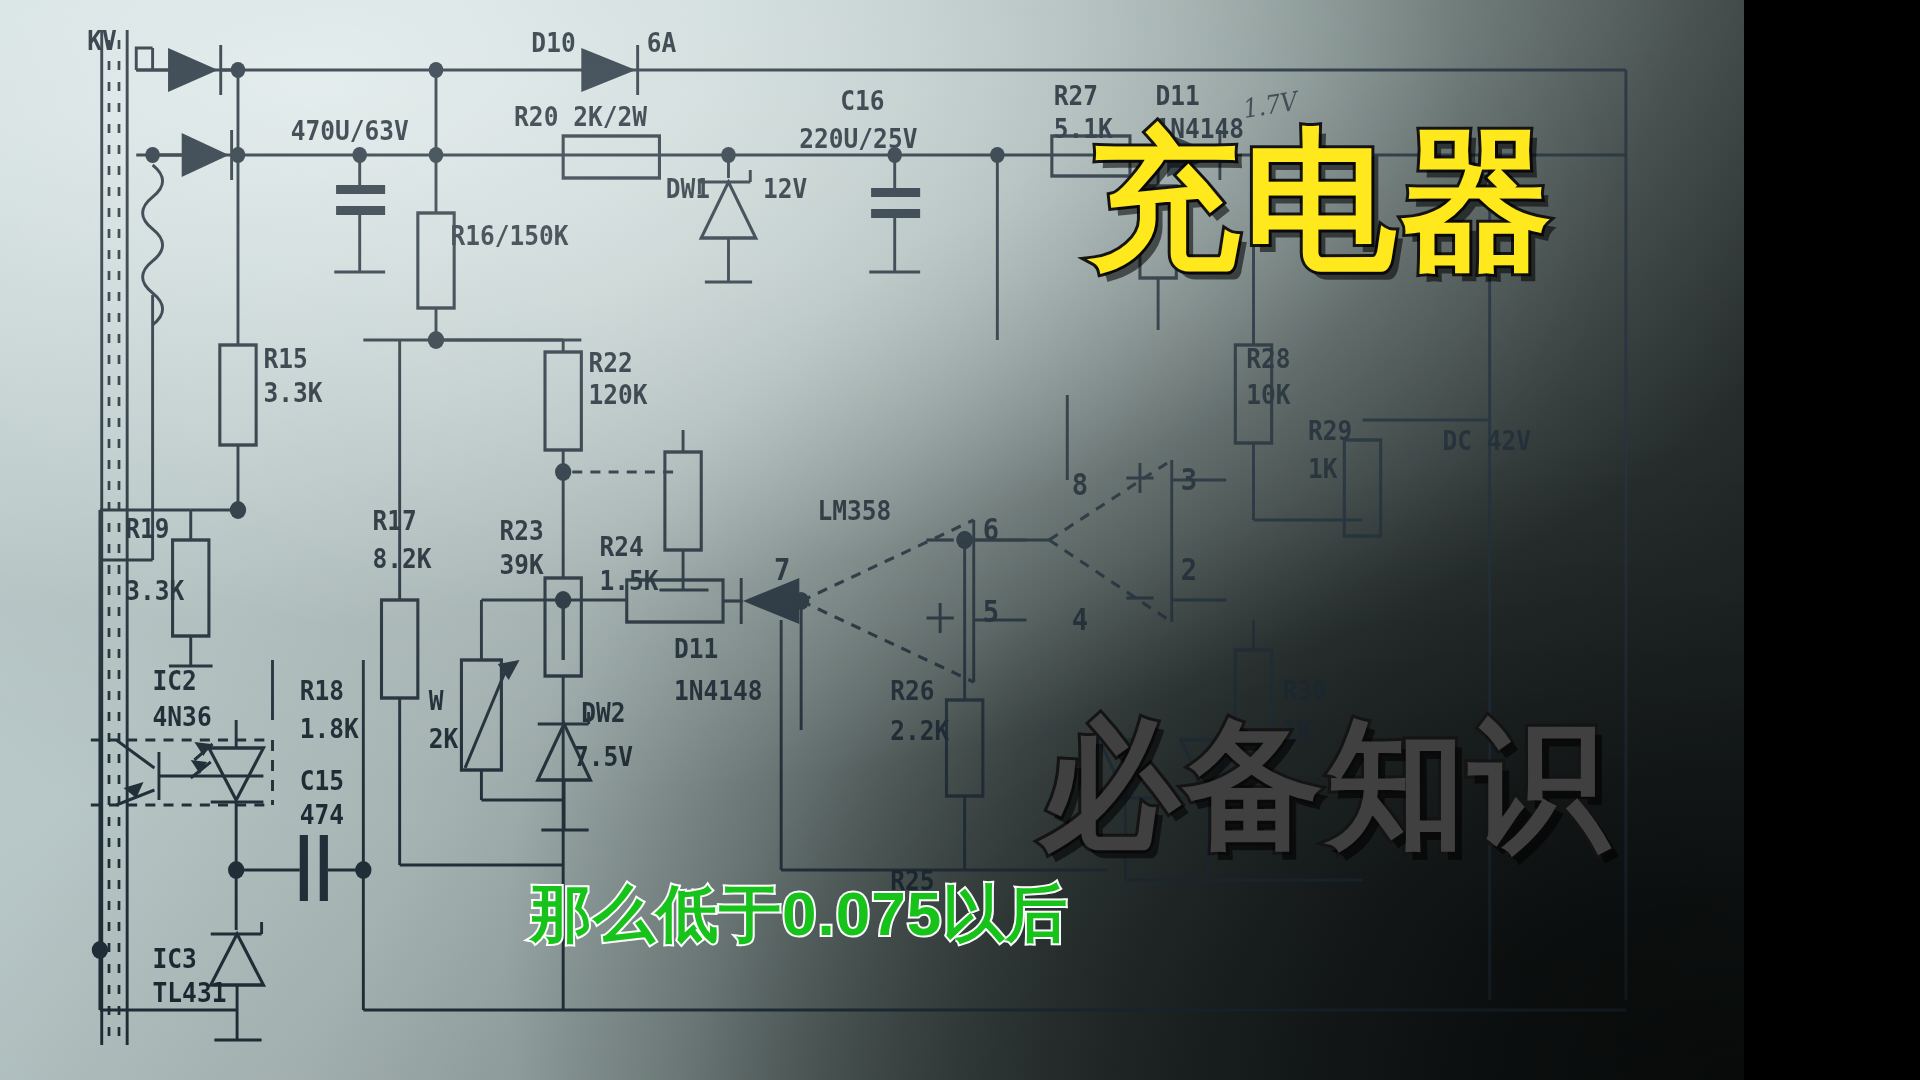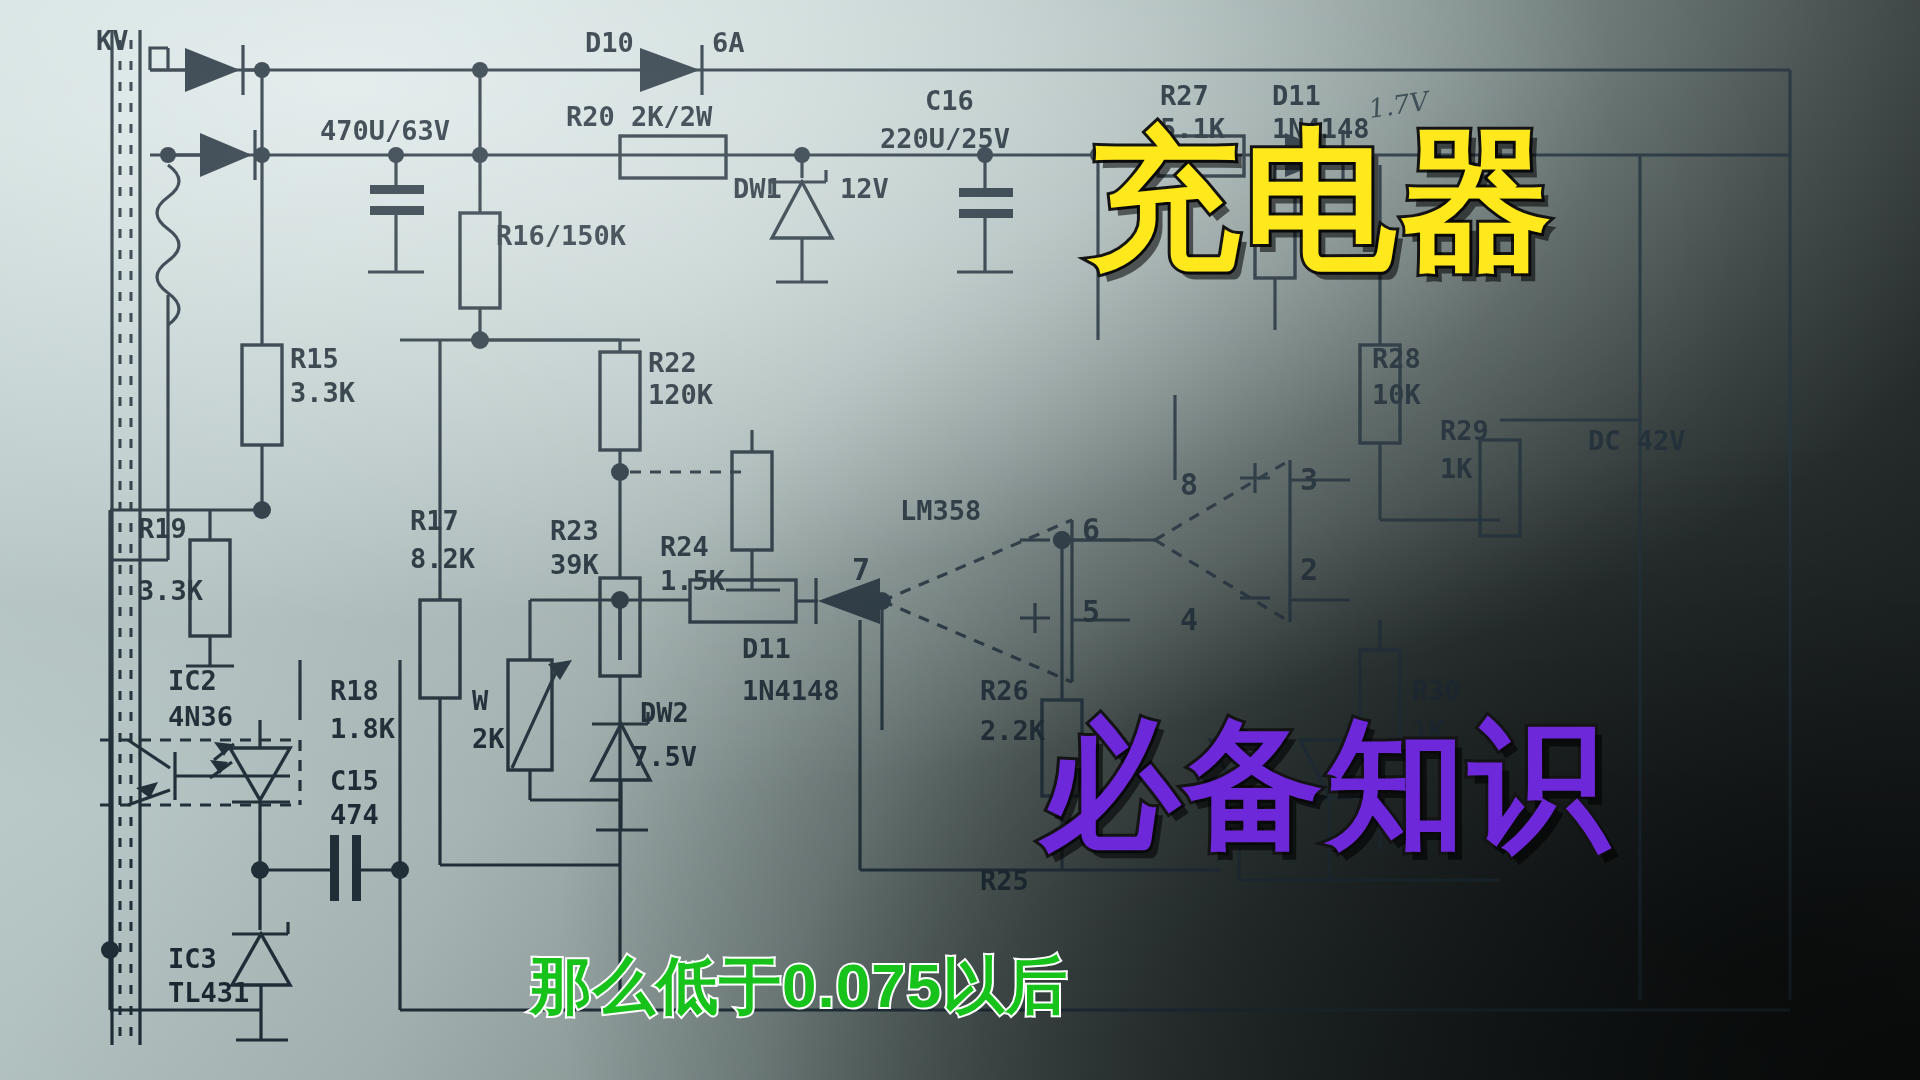--- a/index.html
+++ b/index.html
@@ -1,18 +1,18 @@
 <!DOCTYPE html>
 <html><head>
 <meta charset="utf-8">
 <style>
   html, body { margin:0; padding:0; background:#000; }
   body { font-family:"Liberation Sans", sans-serif; }
   #stage {
-    position:relative; width:1920px; height:1080px; overflow:hidden;
+    position:relative; width:1744px; height:1080px; overflow:hidden;
     background:#b9c4c2;
   }
   
   #photo {
     position:absolute; inset:0;
     background:
       radial-gradient(120% 90% at 18% 8%, rgba(226,236,236,0.95) 0%, rgba(206,220,219,0.7) 28%, rgba(150,166,164,0.25) 55%, rgba(0,0,0,0) 75%),
       radial-gradient(90% 120% at 92% 88%, rgba(18,22,22,0.92) 0%, rgba(30,38,38,0.75) 30%, rgba(0,0,0,0) 70%),
       linear-gradient(112deg, #cfe0e0 0%, #c6d6d6 18%, #b3c2c1 34%, #8e9e9c 50%, #5f6d6b 64%, #333c3b 78%, #14191a 92%, #090c0c 100%);
   }
@@ -39,27 +39,27 @@
   }
   #t-white {
     left:1355px; top:370px; font-size:150px; letter-spacing:4px;
     color:#FFFFFF;
     -webkit-text-stroke:6px #141414;
     paint-order: stroke fill;
     text-shadow: 7px 8px 0 rgba(0,0,0,0.55);
   }
   #t-red {
     left:1040px; top:718px; font-size:140px; letter-spacing:3px;
-    color:#6d28d9;
+    color:#404040;
     -webkit-text-stroke:6px #141414;
     paint-order: stroke fill;
     text-shadow: 7px 8px 0 rgba(0,0,0,0.55);
   }
   #t-sub {
-    left:530px; top:957px; font-size:62px; letter-spacing:1px;
+    left:530px; top:885px; font-size:62px; letter-spacing:1px;
     color:#17C21A;
     -webkit-text-stroke:4px #ffffff;
     paint-order: stroke fill;
     font-weight:bold;
   }
   
   .w { fill:none; stroke:#21303b; stroke-width:3.2; }
   .wd { fill:none; stroke:#21303b; stroke-width:3.2; stroke-dasharray:11 9; }
   .bx { fill:none; stroke:#21303b; stroke-width:3.4; }
   .fl { fill:#21303b; }

